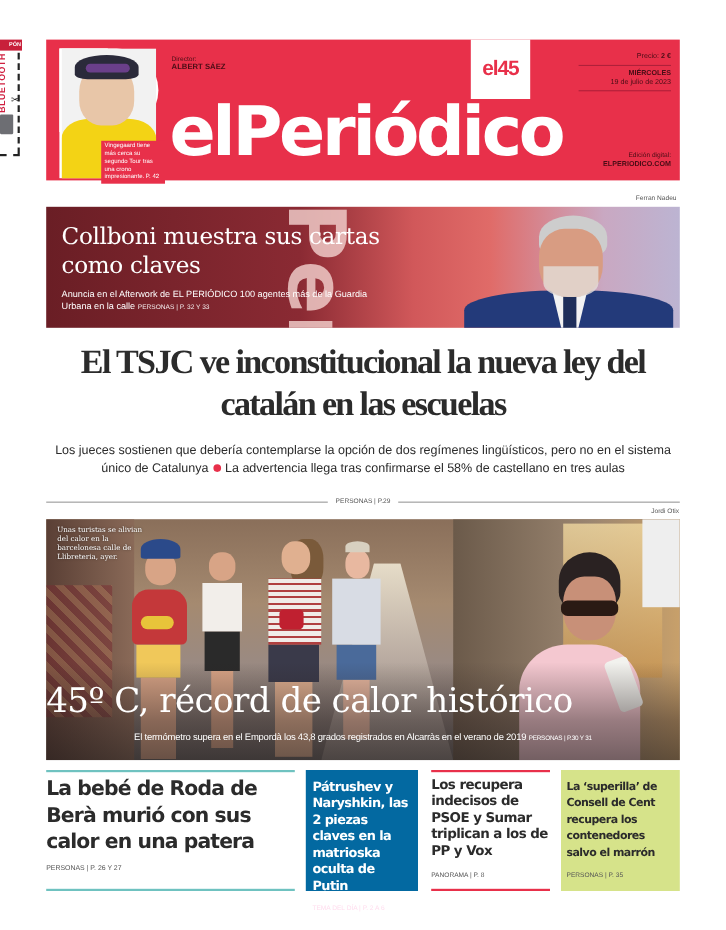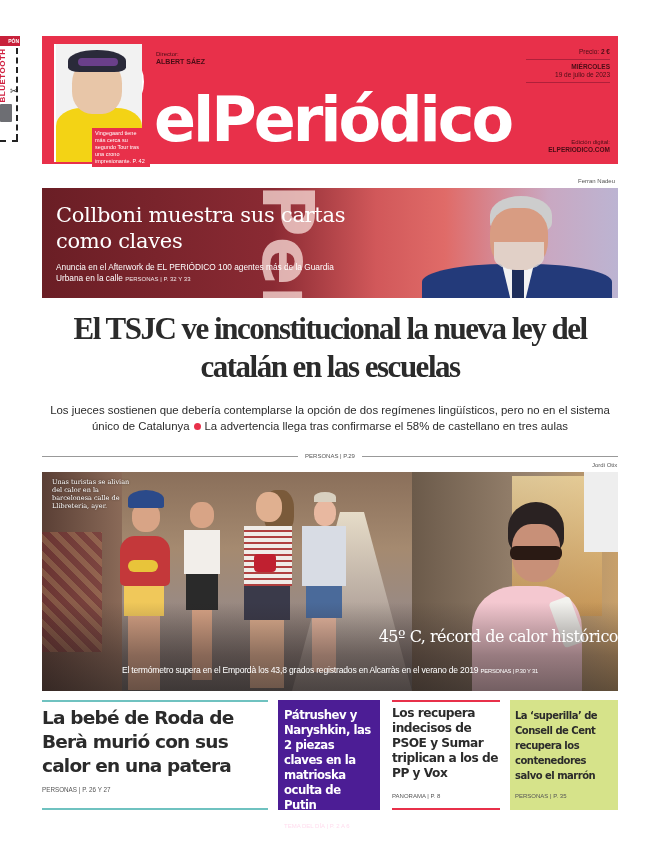--- a/index.html
+++ b/index.html
@@ -98,31 +98,31 @@
   .p4 .shorts { position: absolute; left: 8px; top: 94px; width: 36px; height: 32px; background: #4a6a9a; }
   .p4 .legs { position: absolute; left: 14px; top: 126px; width: 24px; height: 54px; background: #e8b8a0; }
   .p5 { position: absolute; left: 430px; top: 30px; width: 110px; height: 189px; }
   .p5 .hair { position: absolute; left: 36px; top: 0; width: 56px; height: 52px; background: #2a2222; border-radius: 50% 50% 30% 30%; }
   .p5 .face { position: absolute; left: 40px; top: 22px; width: 48px; height: 58px; background: #c89078; border-radius: 40% 40% 45% 45%; }
   .p5 .glasses { position: absolute; left: 38px; top: 44px; width: 52px; height: 14px; background: #2a1a14; border-radius: 6px; }
   .p5 .top { position: absolute; left: 0; top: 84px; width: 110px; height: 105px; background: #f4c8d0; border-radius: 40% 40% 0 0; }
   .p5 .cup { position: absolute; left: 84px; top: 96px; width: 22px; height: 48px; background: #f2f2ee; border-radius: 4px; transform: rotate(-20deg); }
   .heat .caption-l { position: absolute; left: 10px; top: 6px; width: 84px; color: #fff; font-family: "DejaVu Serif", serif; font-size: 6.5px; line-height: 8px; text-shadow: 0 0 2px rgba(0,0,0,0.6); }
   .heat .shade { position: absolute; left: 0; top: 130px; width: 576px; height: 89px; background: linear-gradient(180deg, rgba(0,0,0,0) 0%, rgba(40,30,30,0.45) 60%, rgba(30,25,25,0.6) 100%); }
-  .heat .title { position: absolute; left: 0; right: 0; top: 150px; text-align: right; color: #fff; font-family: "DejaVu Serif", serif; font-size: 16px; line-height: 30px; letter-spacing: -0.5px; }
+  .heat .title { position: absolute; left: 0; right: 0; top: 150px; text-align: left; color: #fff; font-family: "DejaVu Serif", serif; font-size: 31px; line-height: 30px; letter-spacing: -0.5px; }
   .heat .sub { position: absolute; left: 0; right: 0; top: 192px; text-align: center; color: #fff; font-size: 8.6px; line-height: 12px; letter-spacing: -0.2px; }
   .heat .sub .ref { font-size: 5.8px; }
 
   
   .bottom { position: absolute; top: 700px; height: 110px; }
   .b1 { left: 42px; width: 226px; border-top: 2px solid #6fc2c0; }
   .b1 .h { font-family: "DejaVu Sans", sans-serif; font-weight: bold; font-size: 18.5px; line-height: 24px; letter-spacing: -0.8px; color: #2b2b2b; margin-top: 4px; }
   .b1 .ref { font-size: 6.3px; color: #555; margin-top: 8px; }
   .b1 .rule { position: absolute; left: 0; bottom: 0; width: 226px; border-top: 2px solid #6fc2c0; }
-  .b2 { left: 278px; width: 102px; background: #4c1d95; padding: 8px 6px; }
+  .b2 { left: 278px; width: 102px; background: #0369a1; padding: 8px 6px; }
   .b2 .h { font-family: "DejaVu Sans", sans-serif; font-weight: bold; font-size: 11.7px; line-height: 15px; letter-spacing: -0.5px; color: #fff; }
   .b2 .ref { font-size: 6px; color: #fde; margin-top: 10px; }
   .b3 { left: 392px; width: 108px; border-top: 2px solid #e8304a; padding: 4px 0 0; }
   .b3 .h { font-family: "DejaVu Sans", sans-serif; font-weight: bold; font-size: 12.2px; line-height: 15px; letter-spacing: -0.5px; color: #2b2b2b; }
   .b3 .ref { font-size: 6px; color: #555; margin-top: 12px; }
   .b3 .rule { position: absolute; left: 0; bottom: 0; width: 108px; border-top: 2px solid #e8304a; }
   .b4 { left: 510px; width: 108px; background: #d6e38a; padding: 8px 5px; }
   .b4 .h { font-family: "DejaVu Sans", sans-serif; font-weight: bold; font-size: 10px; line-height: 15px; letter-spacing: -0.5px; color: #2b2b2b; }
   .b4 .ref { font-size: 6px; color: #555; margin-top: 10px; }
 </style>
@@ -149,20 +149,23 @@
     <div class="cyclist-head"></div>
     <div class="cyclist-cap"></div>
     <div class="cyclist-shades"></div>
   </div>
   <div class="cyclist-caption">Vingegaard tiene más cerca su segundo Tour tras una crono impresionante.  P. 42</div>
   <div class="director">
     <span>Director:</span>
     <b>ALBERT SÁEZ</b>
   </div>
   <div class="logo">elPeriódico</div>
+  <div class="badge">
+    <span>el45</span>
+  </div>
   <div class="meta">
     <div><span>Precio:</span> <b>2 €</b></div>
     <div class="rule"></div>
     <div><b>MIÉRCOLES</b></div>
     <div>19 de julio de 2023</div>
     <div class="rule"></div>
   </div>
   <div class="digital">
     <span>Edición digital:</span>
     <b>ELPERIODICO.COM</b>

